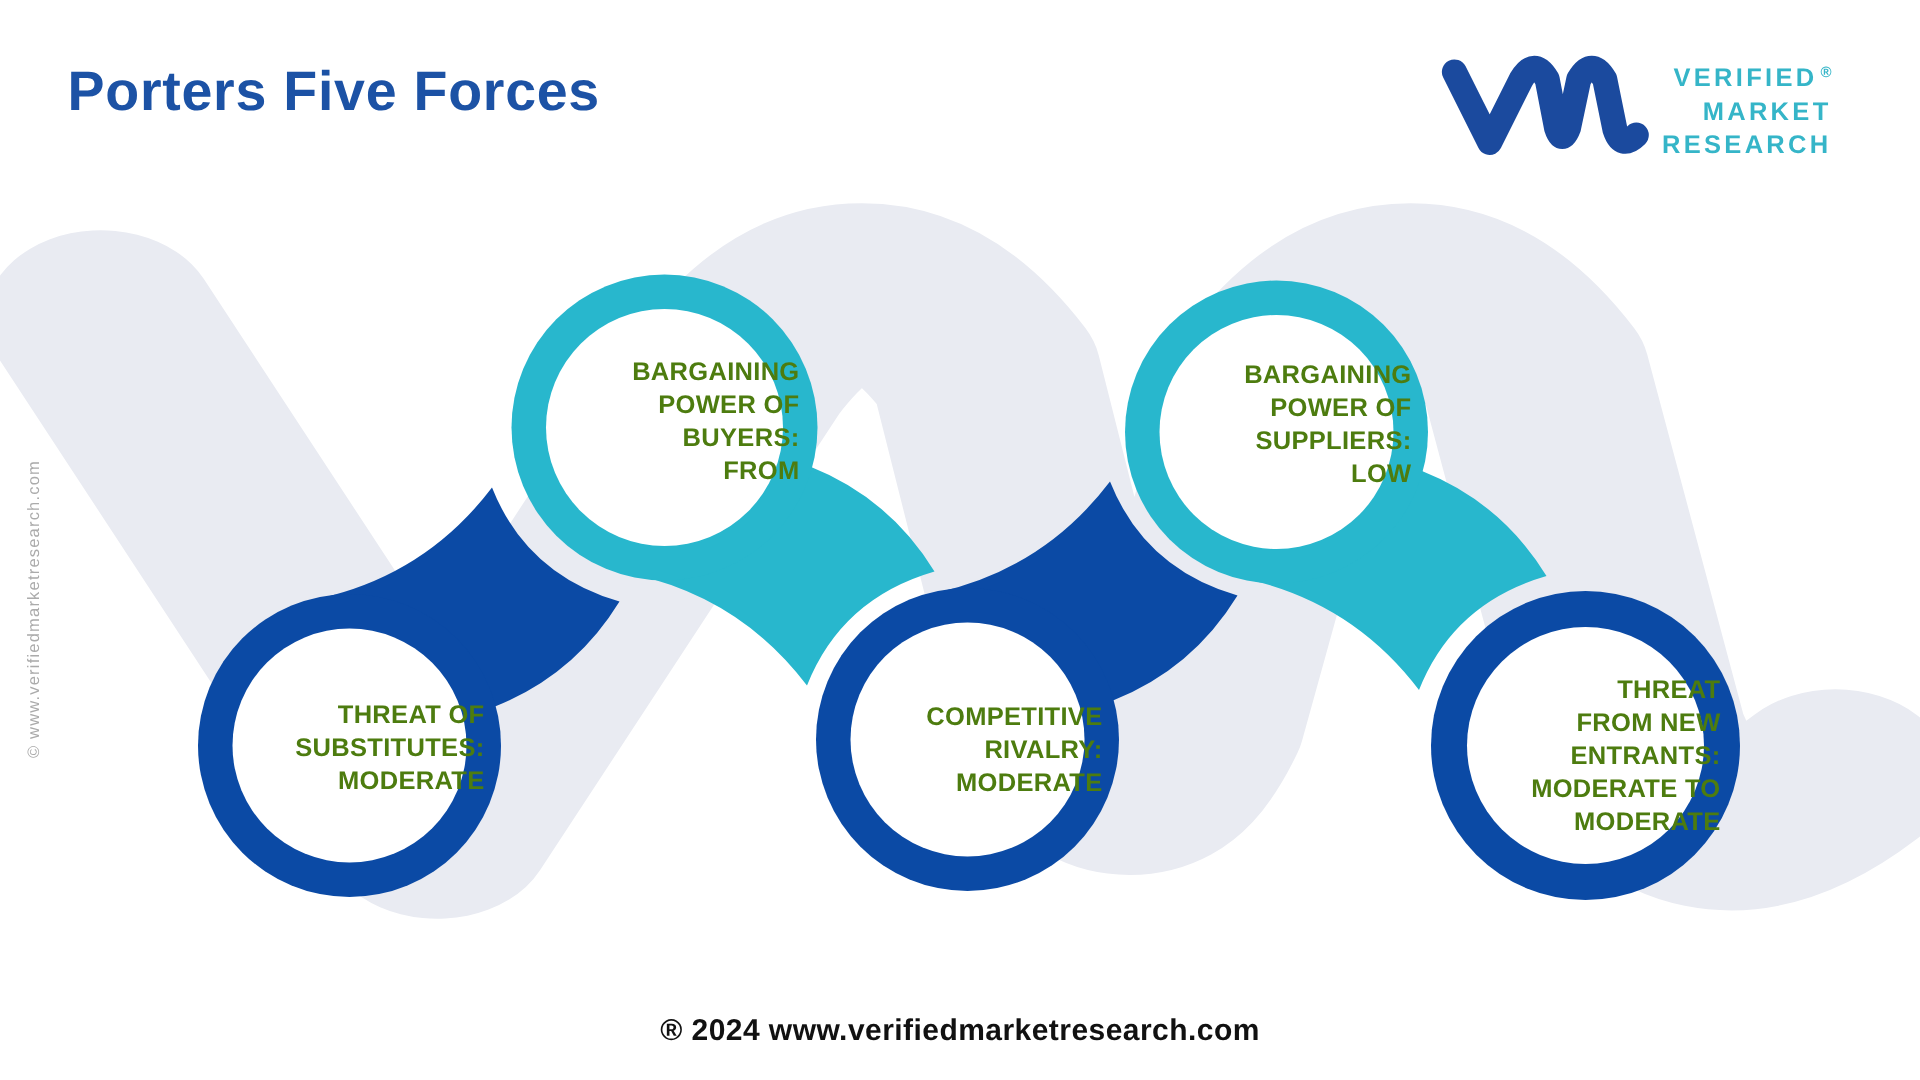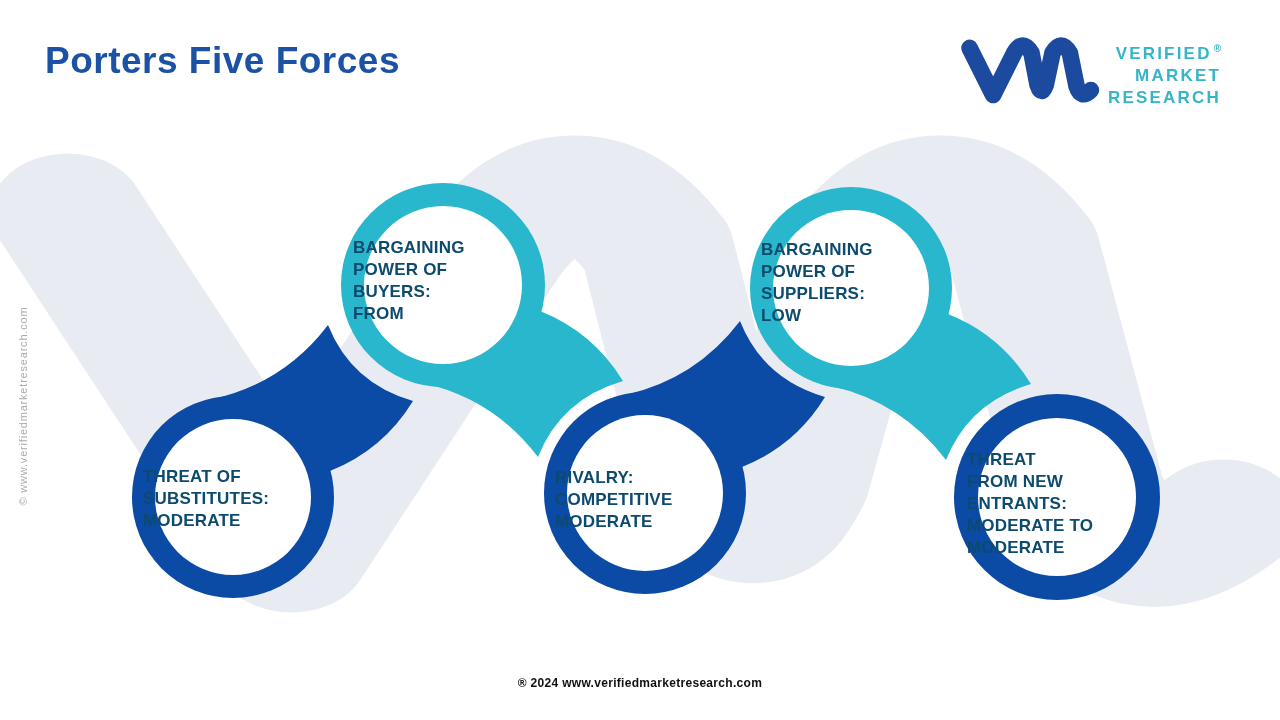--- a/index.html
+++ b/index.html
@@ -22,30 +22,30 @@
   .logo-text {
     position: absolute; left: 1108px; top: 38px;
     font-size: 17px; font-weight: bold; color: #35B5C8;
     letter-spacing: 2.2px; line-height: 22px; white-space: nowrap; text-align: right;
   }
   .logo-text sup { font-size: 10px; letter-spacing: 0; margin-left: 2px; }
 
   .force-label {
     position: absolute; width: 180px;
     transform: translateY(-50%);
-    text-align: left;
-    font-size: 17px; font-weight: bold; color: #0c4a6e;
+    text-align: right;
+    font-size: 17px; font-weight: bold; color: #4d7c0f;
     line-height: 22px; letter-spacing: 0.2px;
   }
   .force-label .line { white-space: nowrap; }
 
   .footer-text {
     position: absolute; left: 0; top: 676px; width: 100%;
     text-align: center;
-    font-size: 12px; font-weight: bold; color: #111111;
+    font-size: 20px; font-weight: bold; color: #111111;
     letter-spacing: 0.3px;
   }
 
   .side-watermark {
     position: absolute; left: -102px; top: 400px; width: 250px;
     text-align: center;
     transform: rotate(-90deg);
     font-size: 11px; color: #ABABAB; letter-spacing: 0.8px;
     white-space: nowrap;
   }
@@ -106,22 +106,22 @@
   </div>
 
   <div class="force-label" style="left:353px; top:281px;">
     <div class="line">BARGAINING</div>
     <div class="line">POWER OF</div>
     <div class="line">BUYERS:</div>
     <div class="line">FROM</div>
   </div>
 
   <div class="force-label" style="left:555px; top:500px;">
+    <div class="line">COMPETITIVE</div>
     <div class="line">RIVALRY:</div>
-    <div class="line">COMPETITIVE</div>
     <div class="line">MODERATE</div>
   </div>
 
   <div class="force-label" style="left:761px; top:283px;">
     <div class="line">BARGAINING</div>
     <div class="line">POWER OF</div>
     <div class="line">SUPPLIERS:</div>
     <div class="line">LOW</div>
   </div>
 

